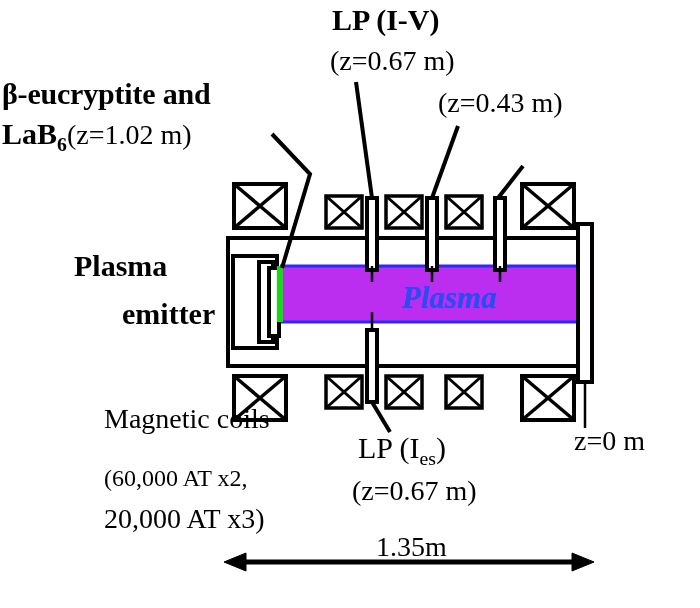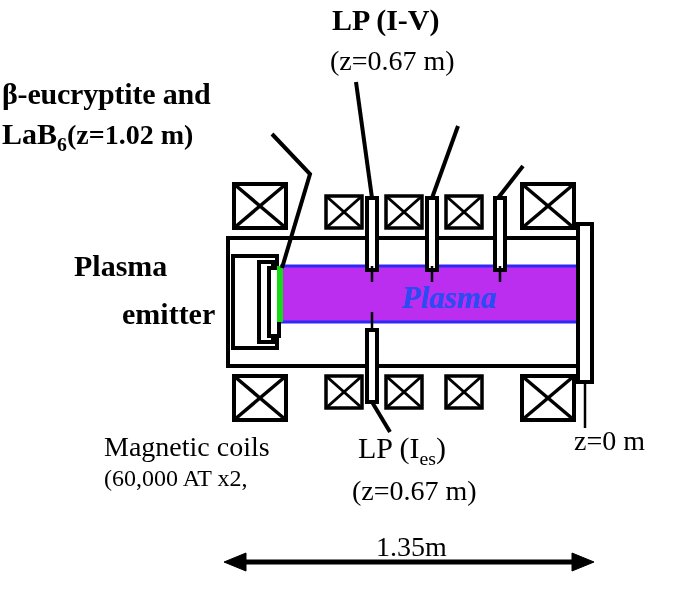--- a/index.html
+++ b/index.html
@@ -13,31 +13,31 @@
   }
   .stage{position:absolute;left:0;top:0;width:700px;height:608px;}
   .lbl{position:absolute;white-space:nowrap;line-height:1.05;text-align:center;}
   .bold{font-weight:bold;}
   svg{position:absolute;left:0;top:0;}
   .sub{font-size:0.66em;vertical-align:sub;}
 
   
   #lbl-eucryptite-line1{left:2px;top:78px;font-size:30px;font-weight:bold;letter-spacing:-0.2px;}
   #lbl-eucryptite-line2{left:2px;top:118px;font-size:30px;}
-  #lbl-eucryptite-line2 .z{font-weight:bold;font-size:28px;margin-top:48px;}
+  #lbl-eucryptite-line2 .z{font-weight:normal;font-size:28px;margin-top:48px;}
 
   #lbl-lpiv-title{left:332px;top:4px;font-size:30px;font-weight:bold;}
   #lbl-z067-top{left:330px;top:46px;font-size:28px;}
   #lbl-z043{left:438px;top:88px;font-size:28px;}
   #lbl-z017{left:505px;top:128px;font-size:28px;}
 
   #lbl-plasma-emitter-1{left:74px;top:250px;font-size:30px;font-weight:bold;}
   #lbl-plasma-emitter-2{left:74px;top:298px;font-size:30px;font-weight:bold;margin-left:48px;}
 
-  #lbl-magnetic-coils-1{left:104px;top:432px;font-size:28px;}
+  #lbl-magnetic-coils-1{left:104px;top:404px;font-size:28px;}
   #lbl-magnetic-coils-2{left:104px;top:466px;font-size:24px;}
   #lbl-magnetic-coils-3{left:104px;top:504px;font-size:28px;}
 
   #lbl-lpies-title{left:358px;top:432px;font-size:30px;font-weight:normal;}
   #lbl-z067-bot{left:352px;top:476px;font-size:28px;}
 
   #lbl-z0{left:574px;top:426px;font-size:28px;}
   #lbl-135m{left:376px;top:532px;font-size:28px;}
 
   #lbl-plasma-word{
@@ -157,32 +157,34 @@
   </svg>
 
   <div class="lbl bold" id="lbl-eucryptite-line1">β-eucryptite and</div>
 
   <div class="lbl" id="lbl-eucryptite-line2"><span class="bold">LaB</span><span class="bold sub">6</span><span class="z">(z=1.02 m)</span></div>
 
   <div class="lbl" id="lbl-lpiv-title">LP (I-V)</div>
 
   <div class="lbl" id="lbl-z067-top">(z=0.67 m)</div>
 
+  <div class="lbl" id="lbl-z043">(z=0.43 m)</div>
 
 
   <div class="lbl" id="lbl-plasma-emitter-1">Plasma</div>
 
   <div class="lbl" id="lbl-plasma-emitter-2">emitter</div>
 
   <div class="lbl" id="lbl-plasma-word">Plasma</div>
 
   <div class="lbl" id="lbl-magnetic-coils-1">Magnetic coils</div>
 
   <div class="lbl" id="lbl-magnetic-coils-2">(60,000 AT x2,</div>
 
+  <div class="lbl" id="lbl-magnetic-coils-3">20,000 AT x3)</div>
 
   <div class="lbl bold" id="lbl-lpies-title"><span>LP (I</span><span class="sub">es</span><span>)</span></div>
 
   <div class="lbl" id="lbl-z067-bot">(z=0.67 m)</div>
 
   <div class="lbl" id="lbl-z0">z=0 m</div>
 
   <div class="lbl" id="lbl-135m">1.35m</div>
 
 </div>

